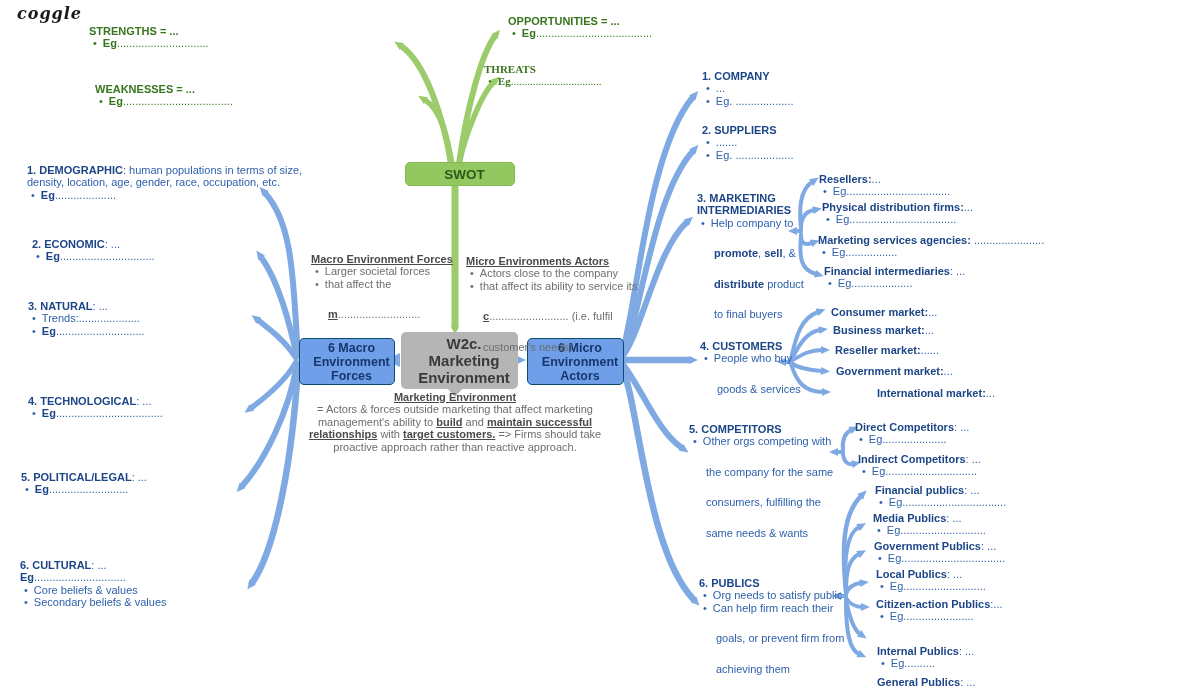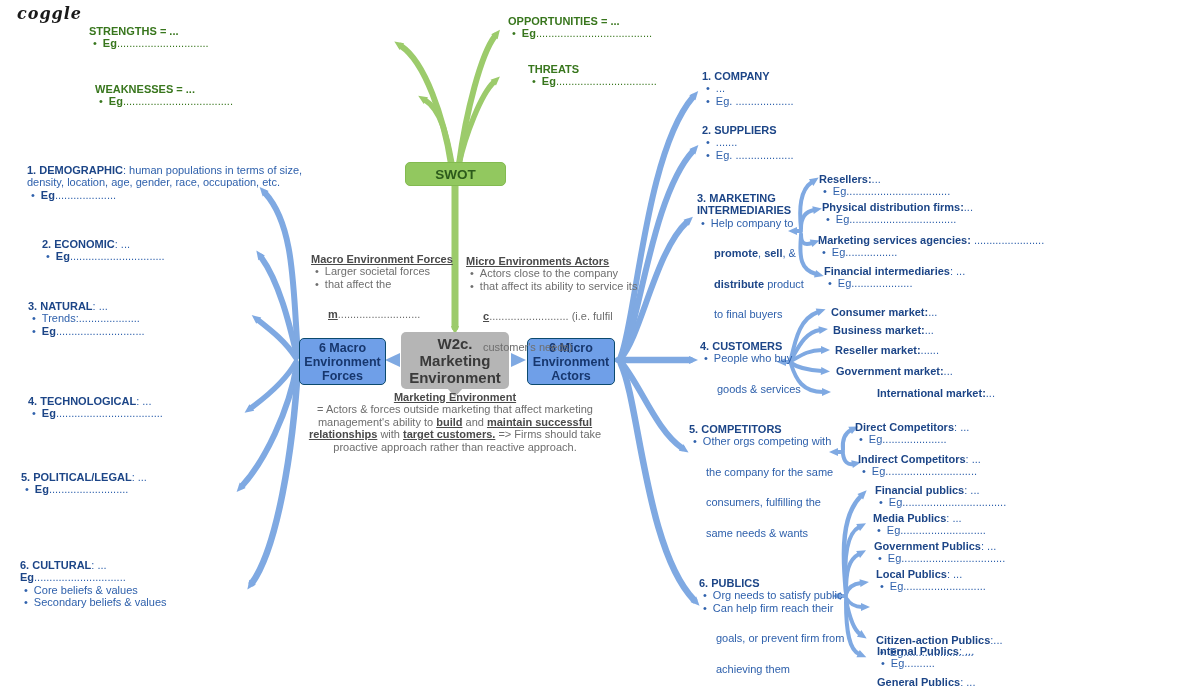--- a/index.html
+++ b/index.html
@@ -20,21 +20,21 @@
   .blt{margin-right:6px;}
   b{font-weight:bold;}
   .green{color:#38761D;}
   .navy{color:#2F61AC;}
   .navy b{color:#1C4587;}
   .gray{color:#6E6E6E;}
   .gray b{color:#4A4A4A;text-decoration:underline;}
   .center-note{text-align:center;}
   .box{
     position:absolute;display:flex;flex-direction:column;justify-content:center;
-    align-items:center;text-align:center;font-weight:bold;border-radius:5px;
+    align-items:center;text-align:center;font-weight:bold;border-radius:5px;padding-left:9px;
   }
   #box-swot{left:405px;top:162px;width:99px;height:22px;background:#92C85F;
     border:1px solid #83BA50;color:#2C5A1B;font-size:13.5px;}
   #box-center{left:401px;top:332px;width:108px;height:57px;background:#B5B5B5;
     color:#3A3A3A;font-size:15px;line-height:17px;}
   #box-macro,#box-micro{background:#6F9FE8;border:1px solid #0c4a6e;
     color:#17376E;font-size:12.5px;line-height:14px;}
   #box-macro{left:299px;top:338px;width:85px;height:45px;}
   #box-micro{left:527px;top:338px;width:86px;height:45px;}
 </style>
@@ -138,30 +138,30 @@
       <div class="ln bullet"><span class="blt">•</span><b>Eg</b><span>..............................</span></div>
     </div>
     <div class="node green" style="left: 95px; top: 83px;">
       <div class="ln head"><b>WEAKNESSES = ...</b></div>
       <div class="ln bullet"><span class="blt">•</span><b>Eg</b><span>....................................</span></div>
     </div>
     <div class="node green" style="left: 508px; top: 15px;">
       <div class="ln head"><b>OPPORTUNITIES = ...</b></div>
       <div class="ln bullet"><span class="blt">•</span><b>Eg</b><span>......................................</span></div>
     </div>
-    <div class="node green" style="left: 528px; top: 63px;">
+    <div class="node green" style="left: 484px; top: 63px; font-family: Liberation Serif, serif;">
       <div class="ln head"><b>THREATS</b></div>
       <div class="ln bullet"><span class="blt">•</span><b>Eg</b><span>.................................</span></div>
     </div>
     <div class="node navy" style="left: 27px; top: 164px;">
       <div class="ln head"><b>1. DEMOGRAPHIC</b><span>: human populations in terms of size,</span></div>
       <div class="ln line"><span>density, location, age, gender, race, occupation, etc.</span></div>
       <div class="ln bullet"><span class="blt">•</span><b>Eg</b><span>....................</span></div>
     </div>
-    <div class="node navy" style="left: 42px; top: 238px;">
+    <div class="node navy" style="left: 32px; top: 238px;">
       <div class="ln head"><b>2. ECONOMIC</b><span>: ...</span></div>
       <div class="ln bullet"><span class="blt">•</span><b>Eg</b><span>...............................</span></div>
     </div>
     <div class="node navy" style="left: 28px; top: 300px;">
       <div class="ln head"><b>3. NATURAL</b><span>: ...</span></div>
       <div class="ln bullet"><span class="blt">•</span><span>Trends:</span><span>....................</span></div>
       <div class="ln bullet"><span class="blt">•</span><b>Eg</b><span>.............................</span></div>
     </div>
     <div class="node navy" style="left: 28px; top: 395px;">
       <div class="ln head"><b>4. TECHNOLOGICAL</b><span>: ...</span></div>
@@ -262,21 +262,21 @@
       <div class="ln bullet"><span class="blt">•</span><span>Eg............................</span></div>
     </div>
     <div class="node navy" style="left: 874px; top: 540px;">
       <div class="ln head"><b>Government Publics</b><span>: ...</span></div>
       <div class="ln bullet"><span class="blt">•</span><span>Eg..................................</span></div>
     </div>
     <div class="node navy" style="left: 876px; top: 568px;">
       <div class="ln head"><b>Local Publics</b><span>: ...</span></div>
       <div class="ln bullet"><span class="blt">•</span><span>Eg...........................</span></div>
     </div>
-    <div class="node navy" style="left: 876px; top: 634px;">
+    <div class="node navy" style="left: 876px; top: 598px;">
       <div class="ln head"><b>Citizen-action Publics</b><span>:...</span></div>
       <div class="ln bullet"><span class="blt">•</span><span>Eg.......................</span></div>
     </div>
     <div class="node navy" style="left: 877px; top: 628px; margin-top: 48px;">
       <div class="ln head"><b>General Publics</b><span>: ...</span></div>
     </div>
     <div class="node navy" style="left: 877px; top: 645px;">
       <div class="ln head"><b>Internal Publics</b><span>: ...</span></div>
       <div class="ln bullet"><span class="blt">•</span><span>Eg..........</span></div>
     </div>

